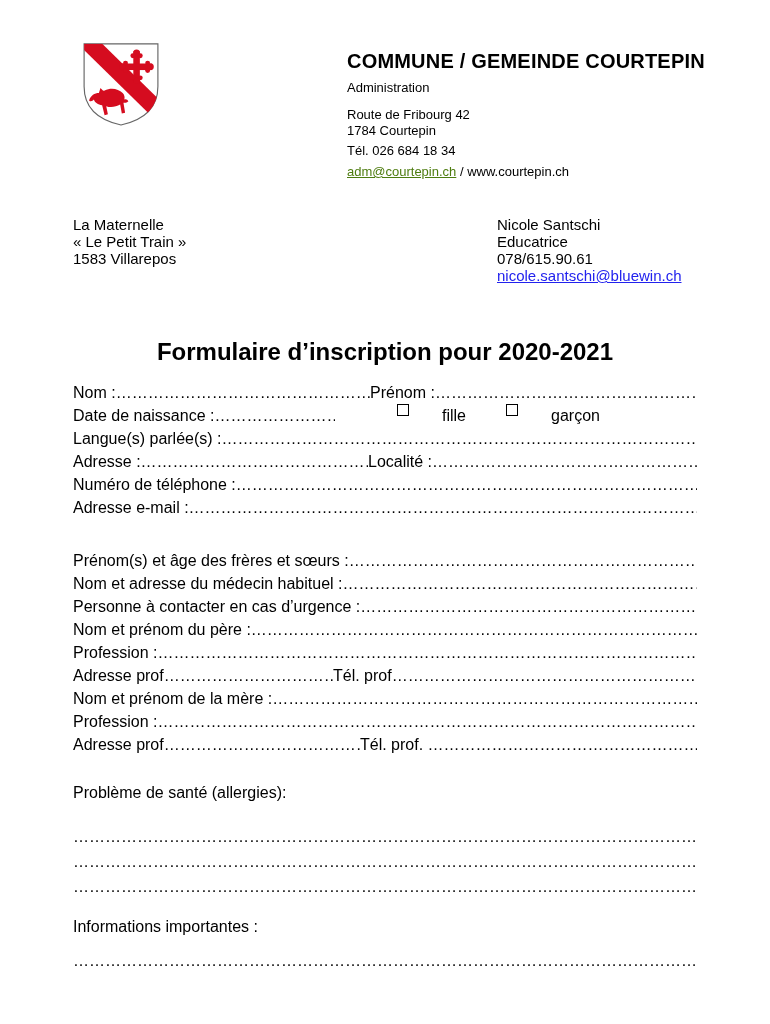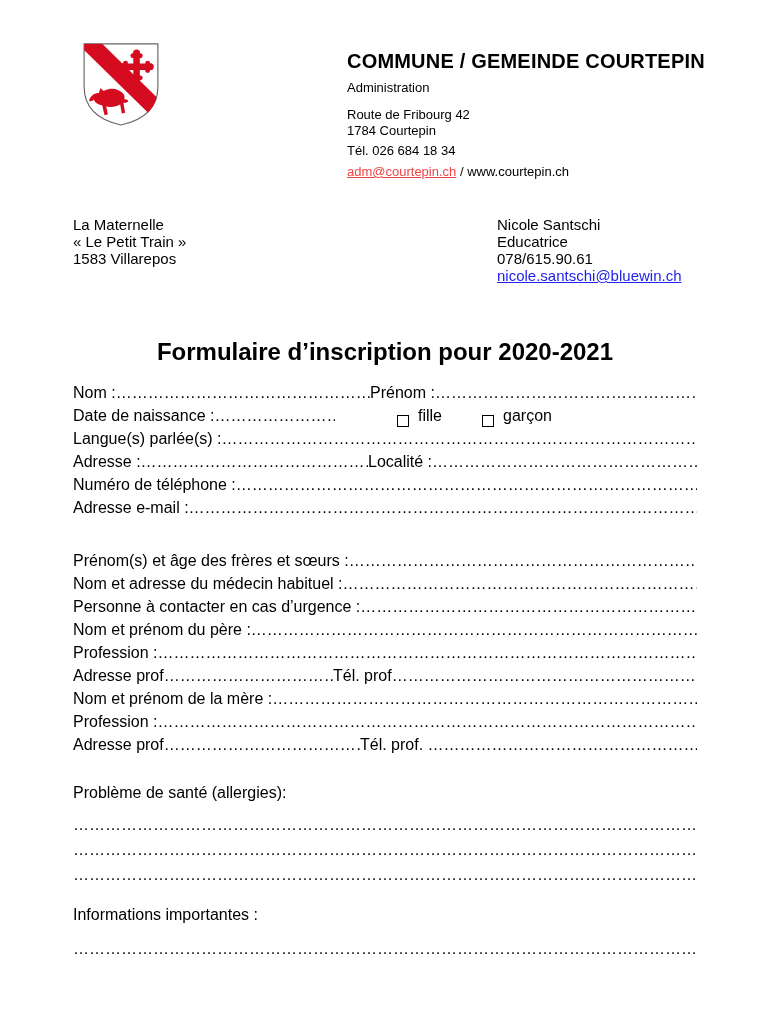--- a/index.html
+++ b/index.html
@@ -10,42 +10,42 @@
     font-family:"Liberation Sans", sans-serif; color:#000; overflow:hidden;
   }
   
   .coat { position:absolute; left:80px; top:40px; }
   .hdr-text { position:absolute; left:347px; top:50px; font-size:13px; }
   .org { font-size:20px; font-weight:bold; letter-spacing:.2px; margin-bottom:7px; }
   .dept { margin-bottom:12px; }
   .addr1 { margin-bottom:1px; }
   .addr2 { margin-bottom:5px; }
   .phone { margin-bottom:6px; }
-  .weblink a { color:#ef4444; text-decoration:underline; }
+  .weblink a { color:#4d7c0f; text-decoration:underline; }
   
   .content { position:absolute; left:73px; top:216px; width:624px; }
   .contacts { display:flex; font-size:15px; line-height:17px; }
   .contact-left { width:424px; }
   .contact-right { flex:1; }
   .contact-right a { color:#2222EE; text-decoration:underline; }
   .doc-title { margin-top:55px; font-size:24px; font-weight:bold; text-align:center; line-height:26px; }
   
   .form { margin-top:16px; font-size:16px; }
   .row { display:flex; line-height:23px; white-space:nowrap; width:624px; overflow:hidden; }
   .cell { overflow:hidden; white-space:nowrap; flex:none; }
   .fill { flex:1 1 auto; overflow:hidden; white-space:nowrap; }
   .w297 { width:297px; } .w262 { width:262px; } .w295 { width:295px; }
   .w260 { width:260px; } .w287 { width:287px; }
   .sp30 { height:30px; } .sp25 { height:25px; } .sp16 { height:16px; }
-  .cbgroup { display:flex; align-items:flex-end; flex:none; }
+  .cbgroup { display:flex; align-items:flex-start; flex:none;gap:24px; }
   .ml62 { margin-left:62px; } .ml40 { margin-left:40px; }
   .checkbox { width:12px; height:12px; border:1.6px solid #000; display:inline-block;
               margin-right:9px; background:#fff; flex:none; }
   .dotted { line-height:25px; overflow:hidden; white-space:nowrap; width:624px; }
-  .sante-label { line-height:23px; margin-bottom:8px; }
+  .sante-label { line-height:23px; margin-bottom:20px; }
   .info-label { line-height:23px; margin-bottom:10px; }
 </style>
 </head>
 <body>
 
 <div class="page">
 
   <svg class="coat" width="82" height="88" viewBox="0 0 100 106" aria-hidden="true">
     <defs>
       <clipPath id="shieldClip">

